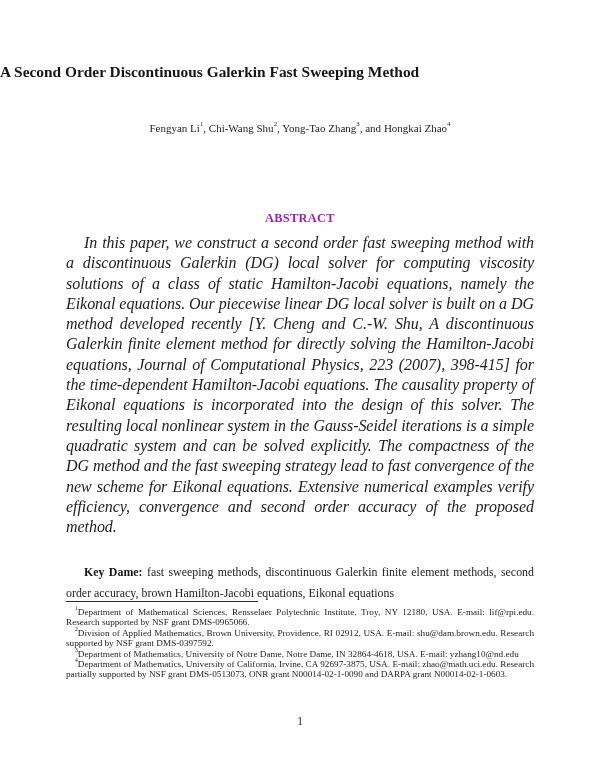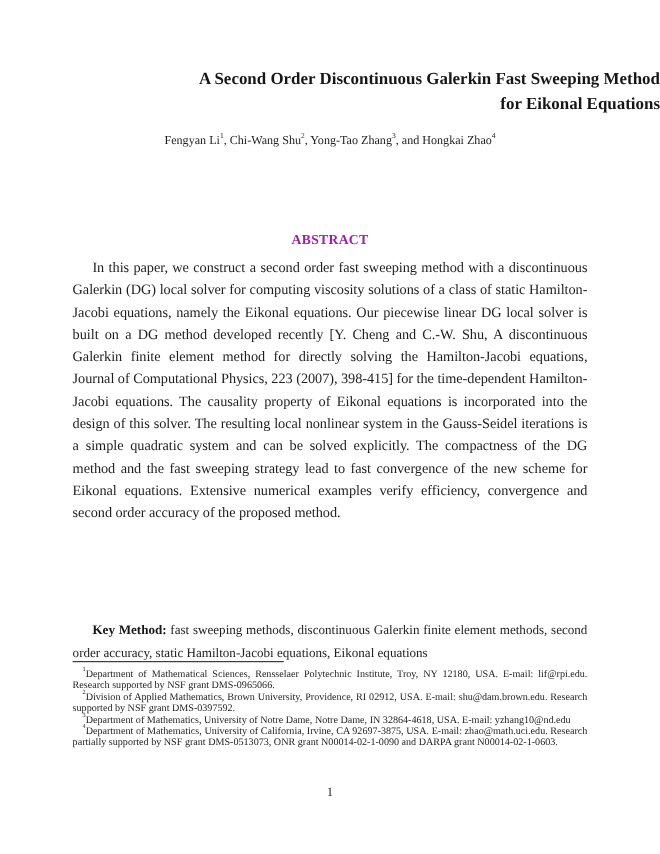--- a/index.html
+++ b/index.html
@@ -15,21 +15,21 @@
     font-family: "Liberation Serif", "DejaVu Serif", serif;
     color: #1d1d1d;
     overflow: hidden;
   }
   .abs { position: absolute; }
 
   .title-block {
     top: 60px;
     left: 0;
     width: 600px;
-    text-align: right;
+    text-align: left;
     font-size: 15.4px;
     font-weight: 700;
     line-height: 23px;
     color: #161616;
   }
   .authors-line {
     top: 120px;
     left: 0;
     width: 600px;
     text-align: center;
@@ -49,25 +49,26 @@
     text-align: center;
     font-size: 12.4px;
     font-weight: 700;
     letter-spacing: 0.3px;
     color: #a21caf;
   }
   .abstract-para {
     top: 233px;
     left: 66px;
     width: 468px;
-    font-size: 13px;
+    font-size: 16px;
     line-height: 20.3px;
     text-align: justify;
     text-indent: 18px;
     letter-spacing: -0.05px;
+    font-style: italic;
   }
   .keywords-para {
     top: 562px;
     left: 66px;
     width: 468px;
     font-size: 11.9px;
     line-height: 21px;
     text-align: justify;
     text-indent: 18px;
   }
@@ -100,30 +101,29 @@
     font-size: 11.5px;
   }
 </style>
 </head>
 <body>
 
 <div class="page">
 
   <div class="abs title-block">
     <div>A Second Order Discontinuous Galerkin Fast Sweeping Method</div>
-    <div>for Eikonal Equations</div>
   </div>
 
   <div class="abs authors-line"><span>Fengyan Li</span><sup class="sp">1</sup><span>, </span><span>Chi-Wang Shu</span><sup class="sp">2</sup><span>, </span><span>Yong-Tao Zhang</span><sup class="sp">3</sup><span>, and </span><span>Hongkai Zhao</span><sup class="sp">4</sup></div>
 
   <div class="abs abstract-heading">ABSTRACT</div>
 
   <div class="abs abstract-para">In this paper, we construct a second order fast sweeping method with a discontinuous Galerkin (DG) local solver for computing viscosity solutions of a class of static Hamilton-Jacobi equations, namely the Eikonal equations. Our piecewise linear DG local solver is built on a DG method developed recently [Y. Cheng and C.-W. Shu, A discontinuous Galerkin finite element method for directly solving the Hamilton-Jacobi equations, Journal of Computational Physics, 223 (2007), 398-415] for the time-dependent Hamilton-Jacobi equations. The causality property of Eikonal equations is incorporated into the design of this solver. The resulting local nonlinear system in the Gauss-Seidel iterations is a simple quadratic system and can be solved explicitly. The compactness of the DG method and the fast sweeping strategy lead to fast convergence of the new scheme for Eikonal equations. Extensive numerical examples verify efficiency, convergence and second order accuracy of the proposed method.</div>
 
-  <div class="abs keywords-para"><span class="kw-label">Key Method:</span> <span>fast sweeping methods, discontinuous Galerkin finite element methods, second order accuracy, static Hamilton-Jacobi equations, Eikonal equations</span></div>
+  <div class="abs keywords-para"><span class="kw-label">Key Dame:</span> <span>fast sweeping methods, discontinuous Galerkin finite element methods, second order accuracy, brown Hamilton-Jacobi equations, Eikonal equations</span></div>
 
   <div class="abs footnote-rule"></div>
 
   <div class="abs footnotes">
     <p><sup class="sp">1</sup><span>Department of Mathematical Sciences, Rensselaer Polytechnic Institute, Troy, NY 12180, USA. E-mail: lif@rpi.edu. Research supported by NSF grant DMS-0965066.</span></p>
     <p><sup class="sp">2</sup><span>Division of Applied Mathematics, Brown University, Providence, RI 02912, USA. E-mail: shu@dam.brown.edu. Research supported by NSF grant DMS-0397592.</span></p>
     <p><sup class="sp">3</sup><span>Department of Mathematics, University of Notre Dame, Notre Dame, IN 32864-4618, USA. E-mail: yzhang10@nd.edu</span></p>
     <p><sup class="sp">4</sup><span>Department of Mathematics, University of California, Irvine, CA 92697-3875, USA. E-mail: zhao@math.uci.edu. Research partially supported by NSF grant DMS-0513073, ONR grant N00014-02-1-0090 and DARPA grant N00014-02-1-0603.</span></p>
   </div>
 

